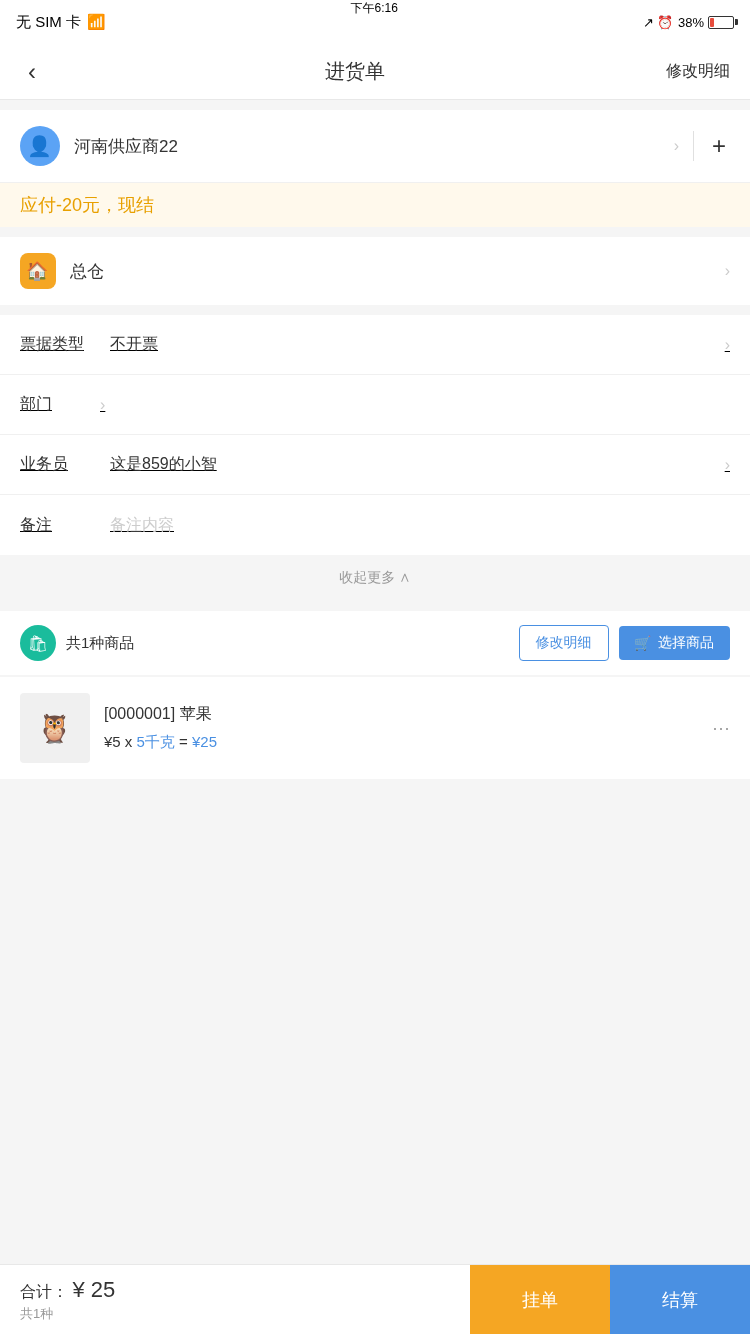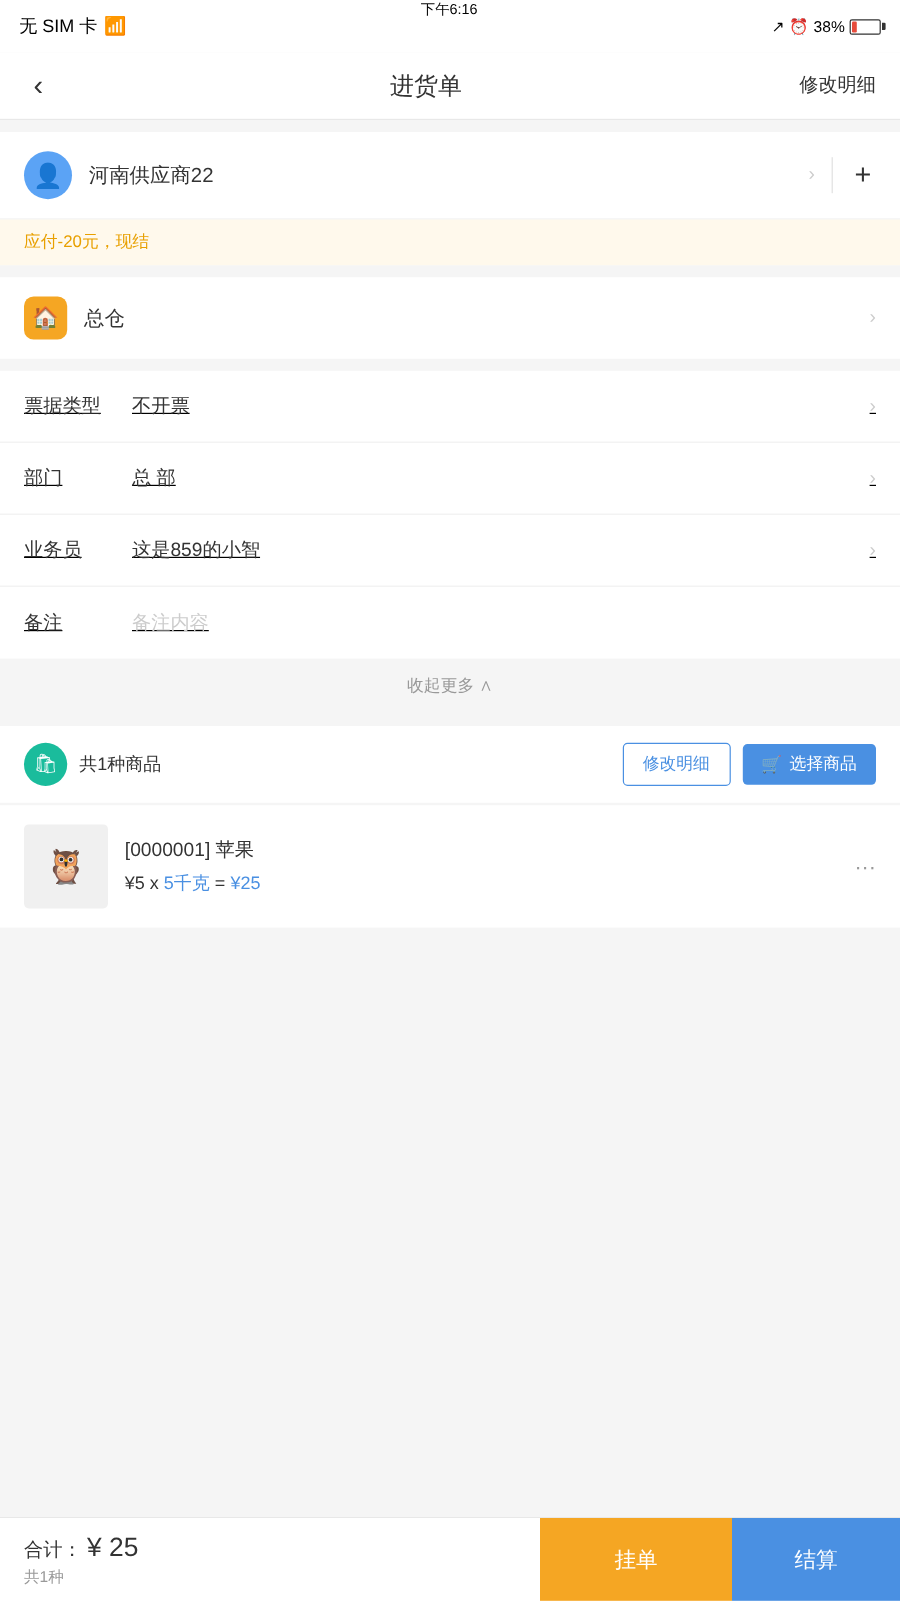--- a/index.html
+++ b/index.html
@@ -128,21 +128,21 @@
       padding: 0 4px;
     }
     .chevron {
       font-size: 16px;
       color: #ccc;
     }
 
     .notice-bar {
       background: #fff9ec;
       padding: 10px 20px;
-      font-size: 14px;
+      font-size: 18px;
       color: #e8a000;
     }
 
     
     .warehouse-section {
       background: #fff;
       margin-top: 10px;
     }
     .warehouse-row {
       display: flex;
@@ -337,21 +337,21 @@
       margin-top: 2px;
     }
     .action-btns {
       display: flex;
       height: 100%;
     }
     .btn-suspend {
       background: #f5a623;
       color: #fff;
       font-size: 18px;
-      width: 160px;
+      width: 140px;
       border: none;
       cursor: pointer;
       display: flex;
       align-items: center;
       justify-content: center;
     }
     .btn-checkout {
       background: #4a90e2;
       color: #fff;
       font-size: 18px;
@@ -422,21 +422,20 @@
   </div>
 
   <div class="form-section">
     <div class="form-row">
       <span class="form-label">票据类型</span>
       <span class="form-value">不开票</span>
       <span class="chevron">›</span>
     </div>
     <div class="form-row">
       <span class="form-label">部门</span>
-      <span class="form-value">总 部</span>
       <span class="chevron">›</span>
     </div>
     <div class="form-row">
       <span class="form-label">业务员</span>
       <span class="form-value">这是859的小智</span>
       <span class="chevron">›</span>
     </div>
     <div class="form-row">
       <span class="form-label">备注</span>
       <span class="form-value placeholder">备注内容</span>

